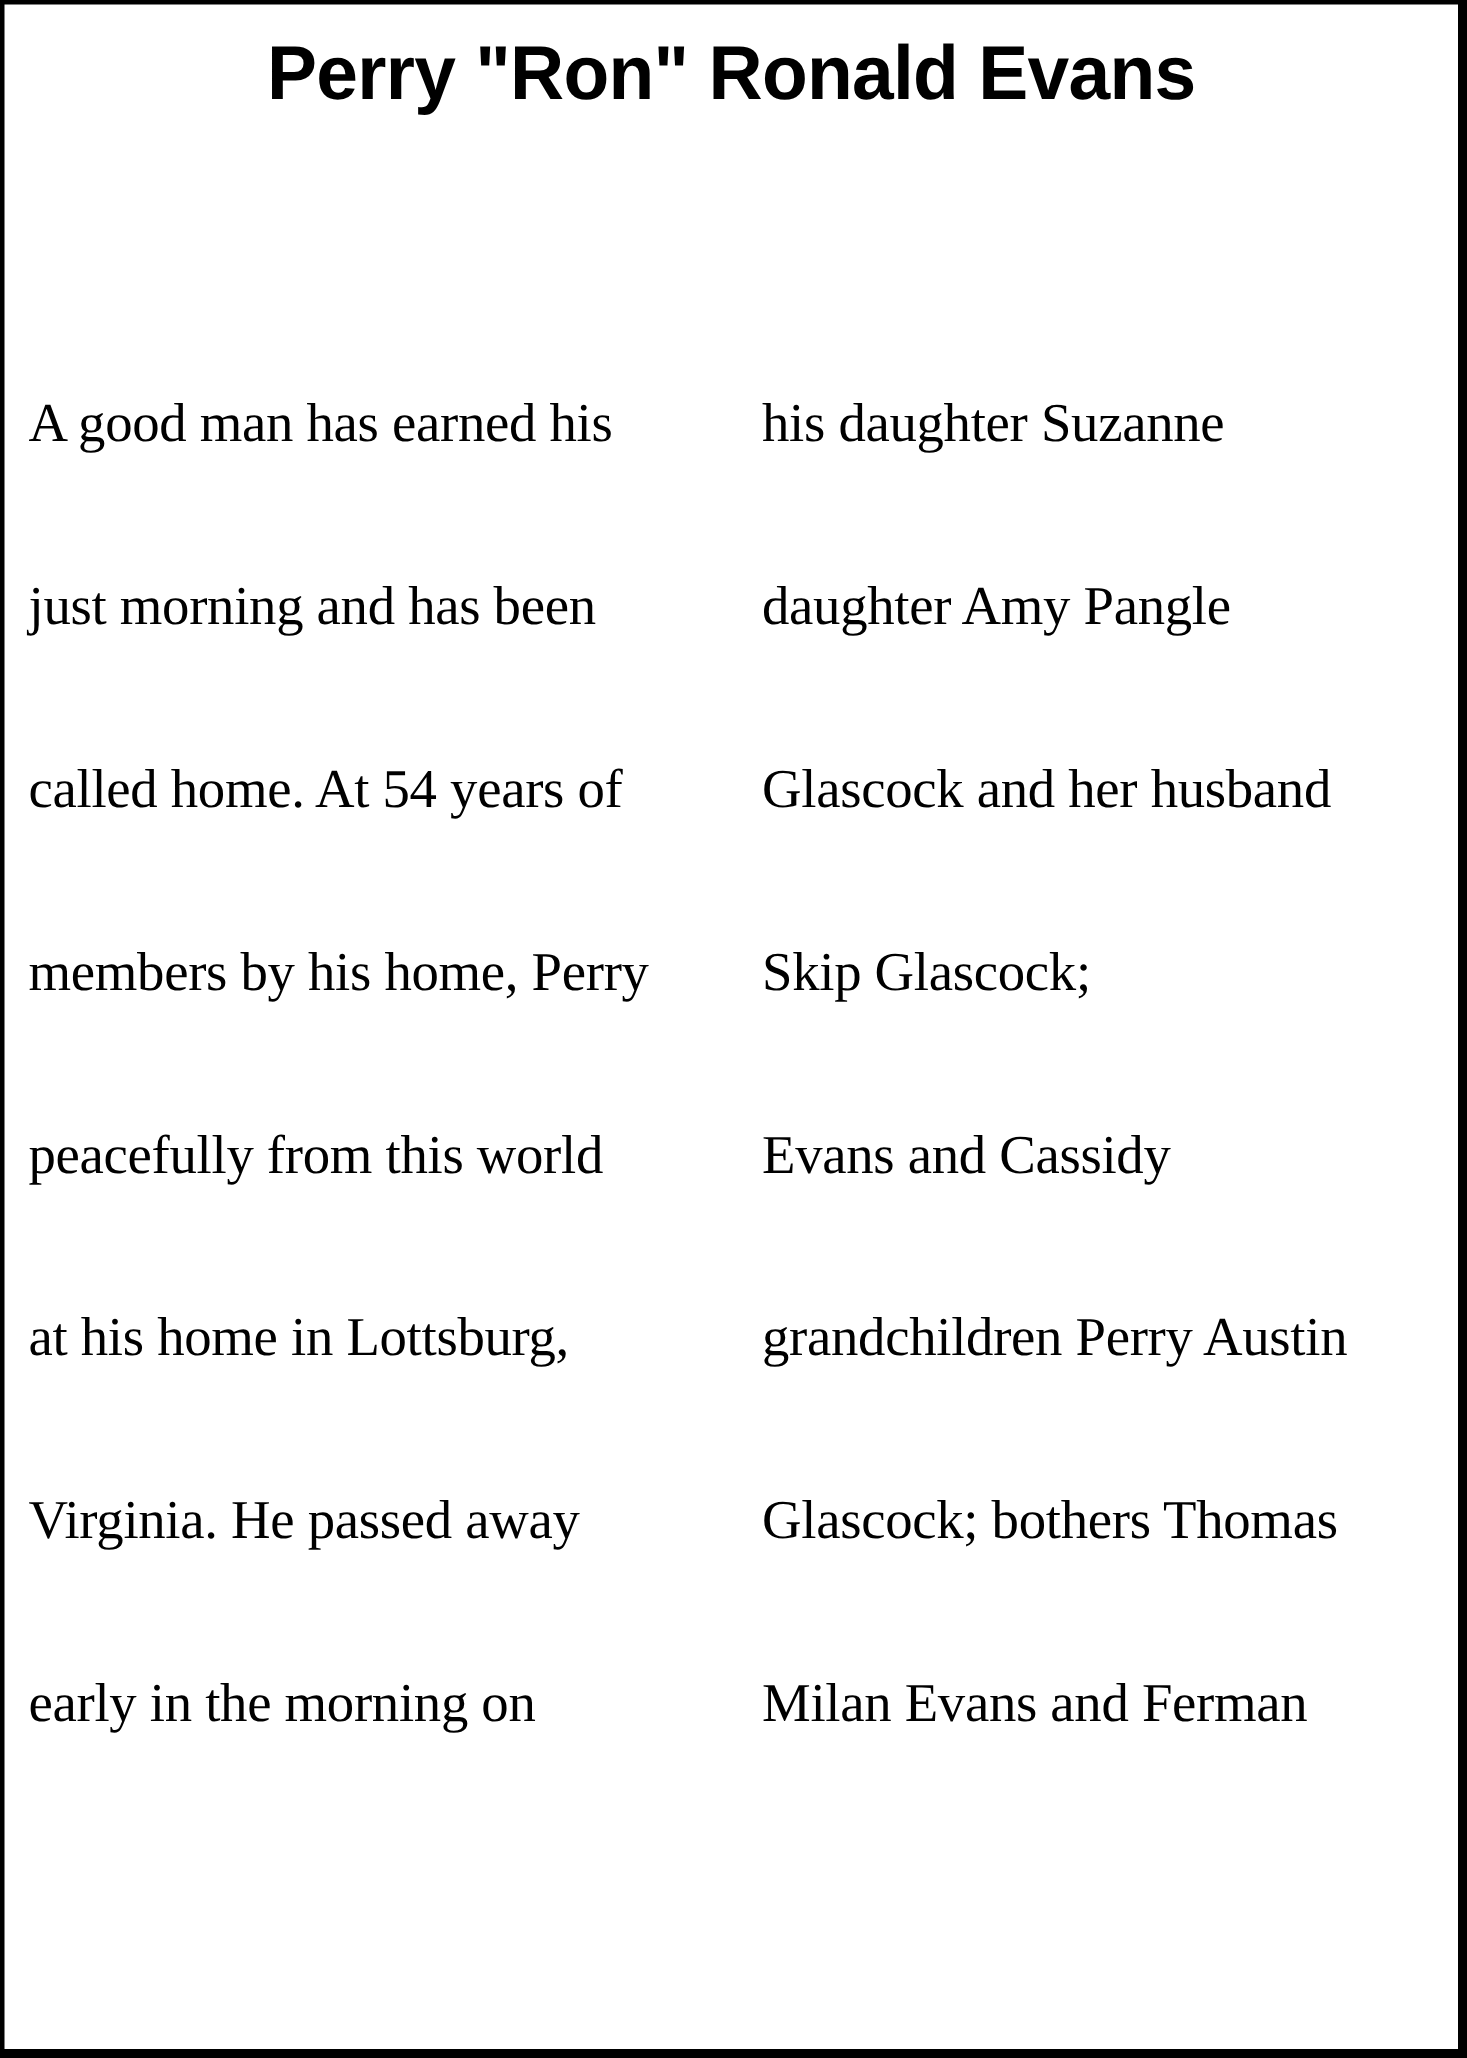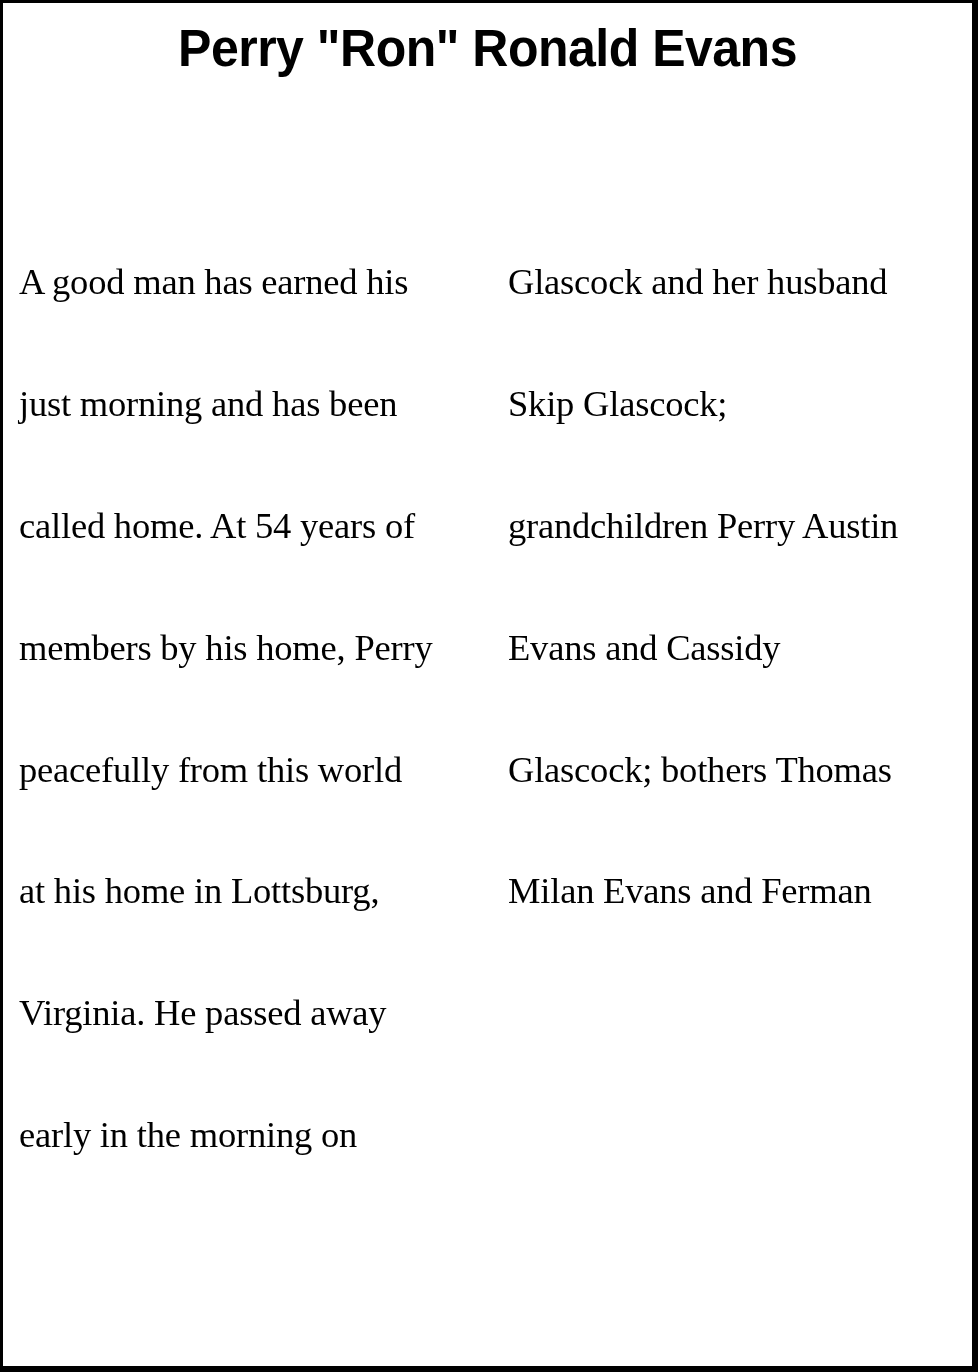--- a/index.html
+++ b/index.html
@@ -72,24 +72,26 @@
       <span class="line">Virginia. He passed away</span>
       <span class="line">early in the morning on</span>
       
     </div>
     
     
   </div>
 
   <div class="col col-right">
     <div>
+      <span class="line">his daughter Suzanne</span>
+      <span class="line">daughter Amy Pangle</span>
       <span class="line">Glascock and her husband</span>
       <span class="line">Skip Glascock;</span>
+      <span class="line">Evans and Cassidy</span>
       <span class="line">grandchildren Perry Austin</span>
-      <span class="line">Evans and Cassidy</span>
       <span class="line">Glascock; bothers Thomas</span>
       <span class="line">Milan Evans and Ferman</span>
       
       
     </div>
     
     
   </div>
 
 </div>

